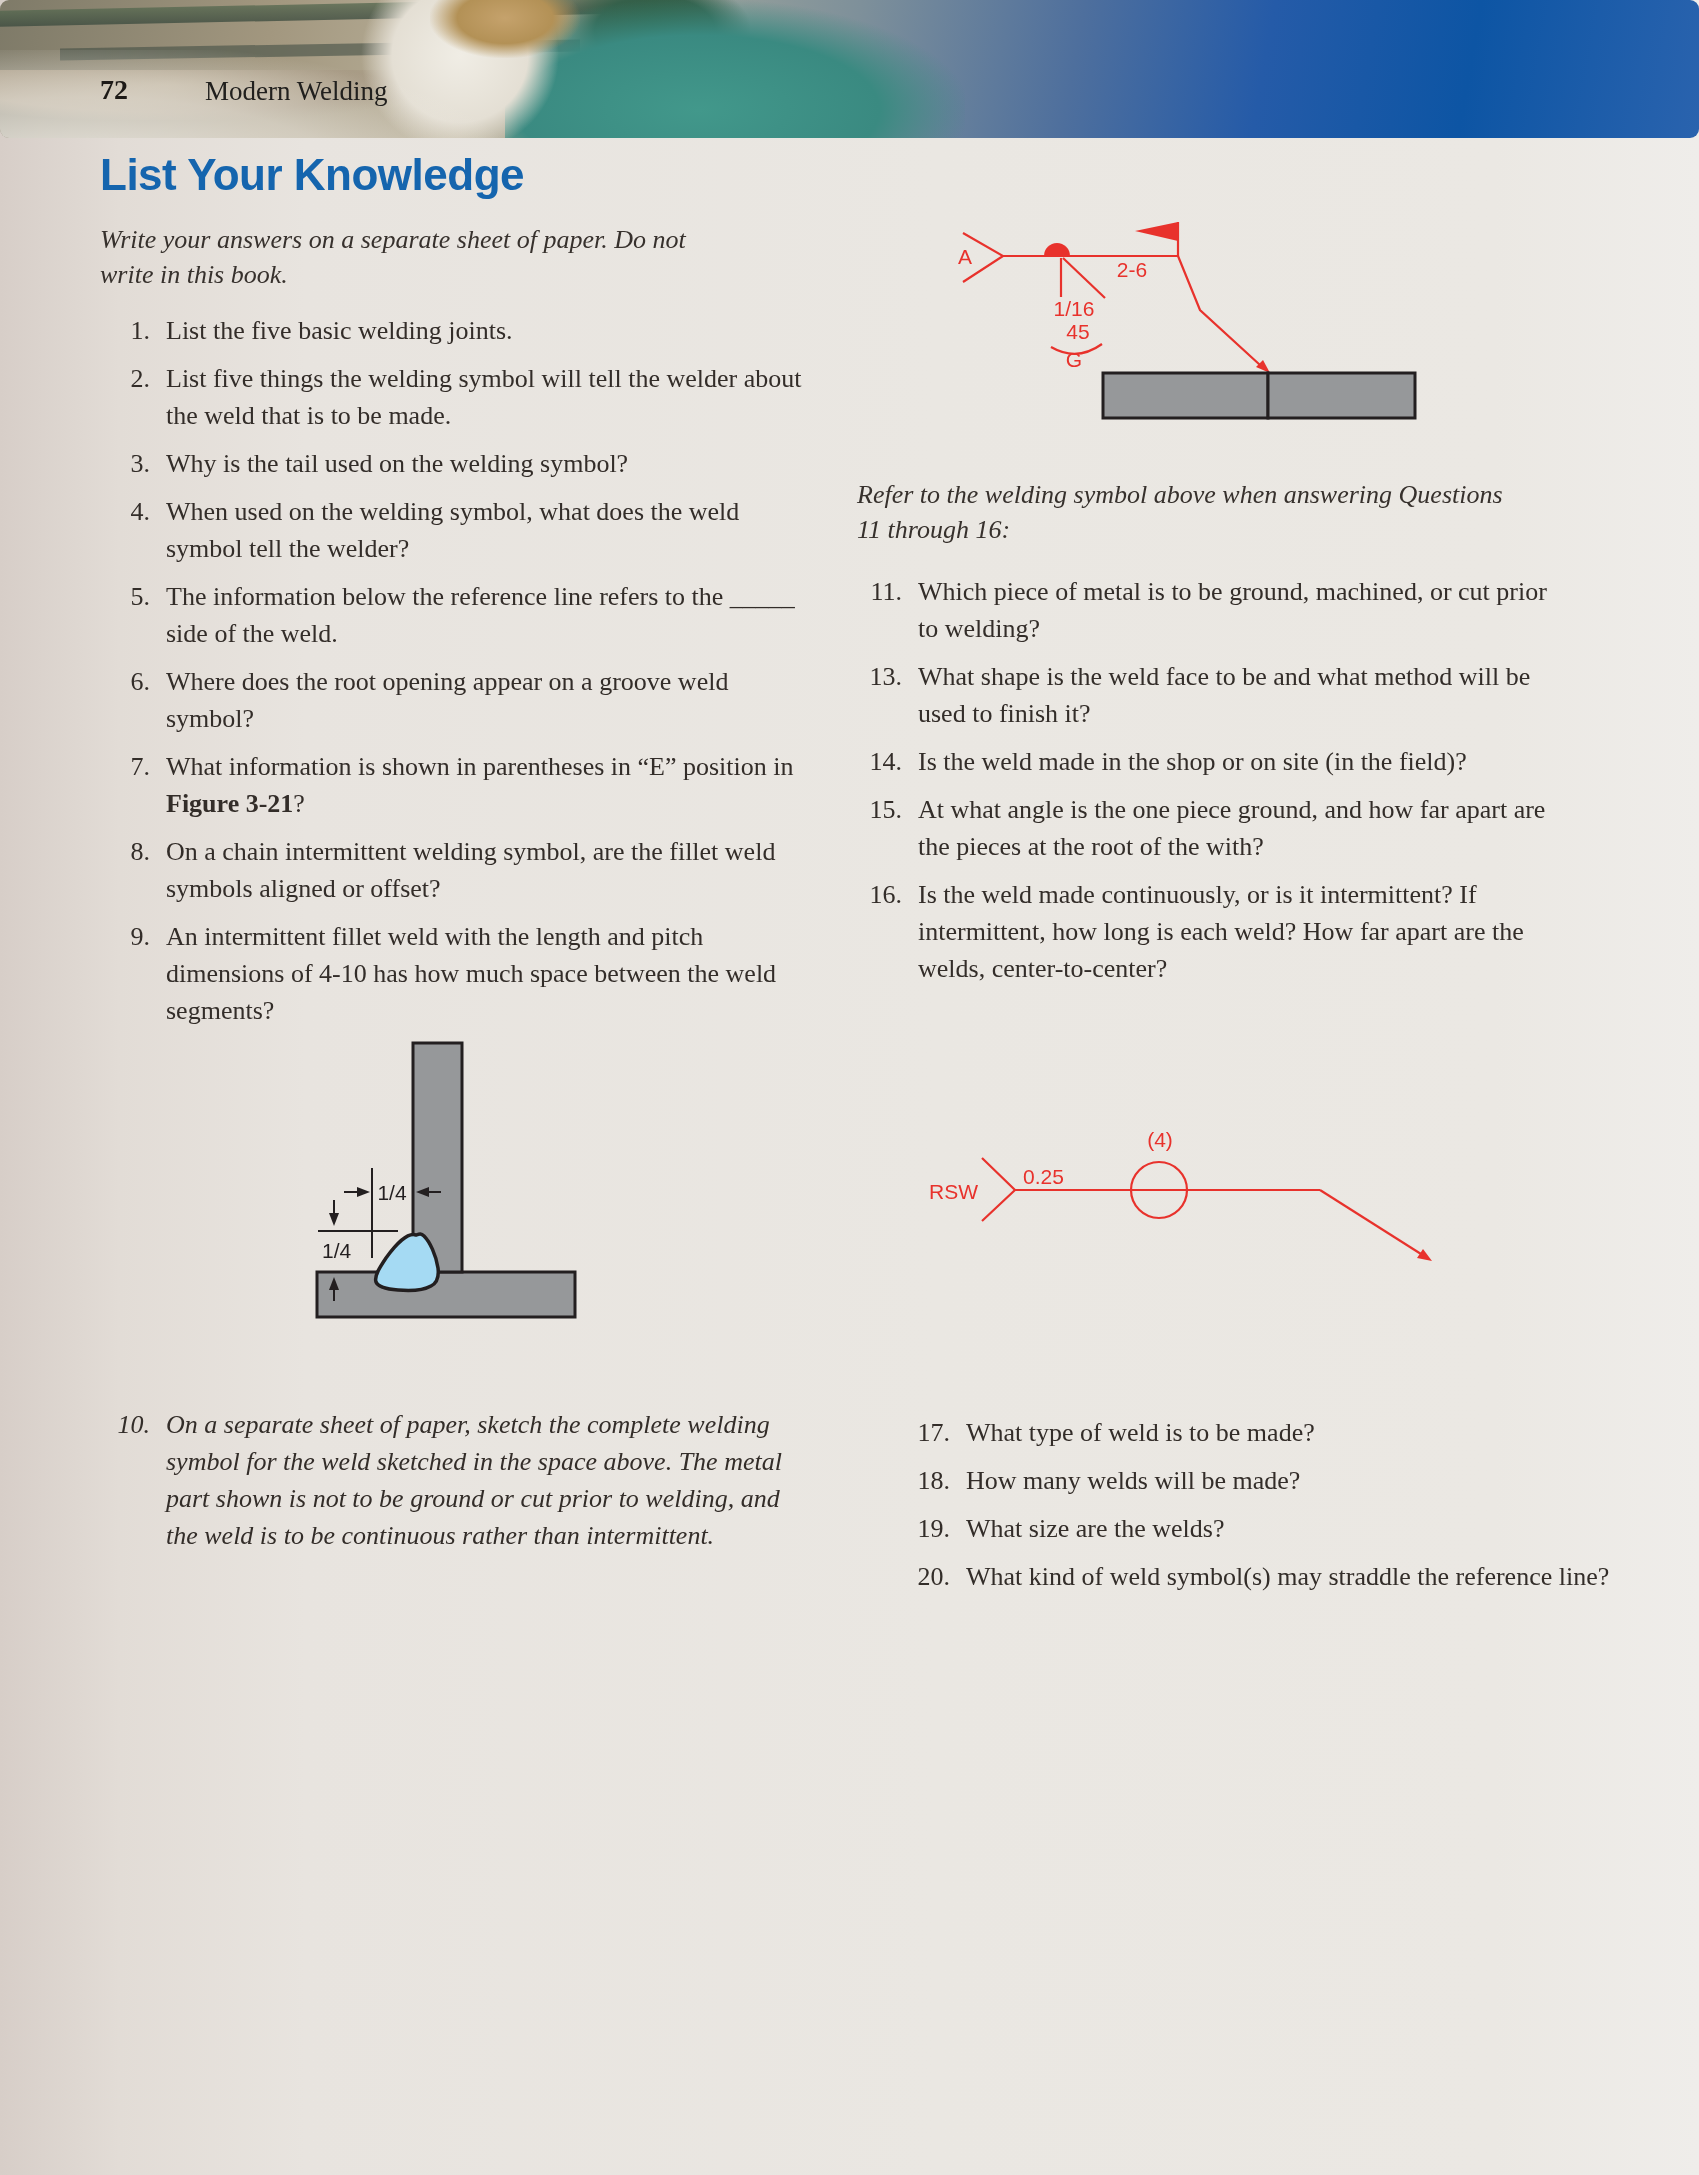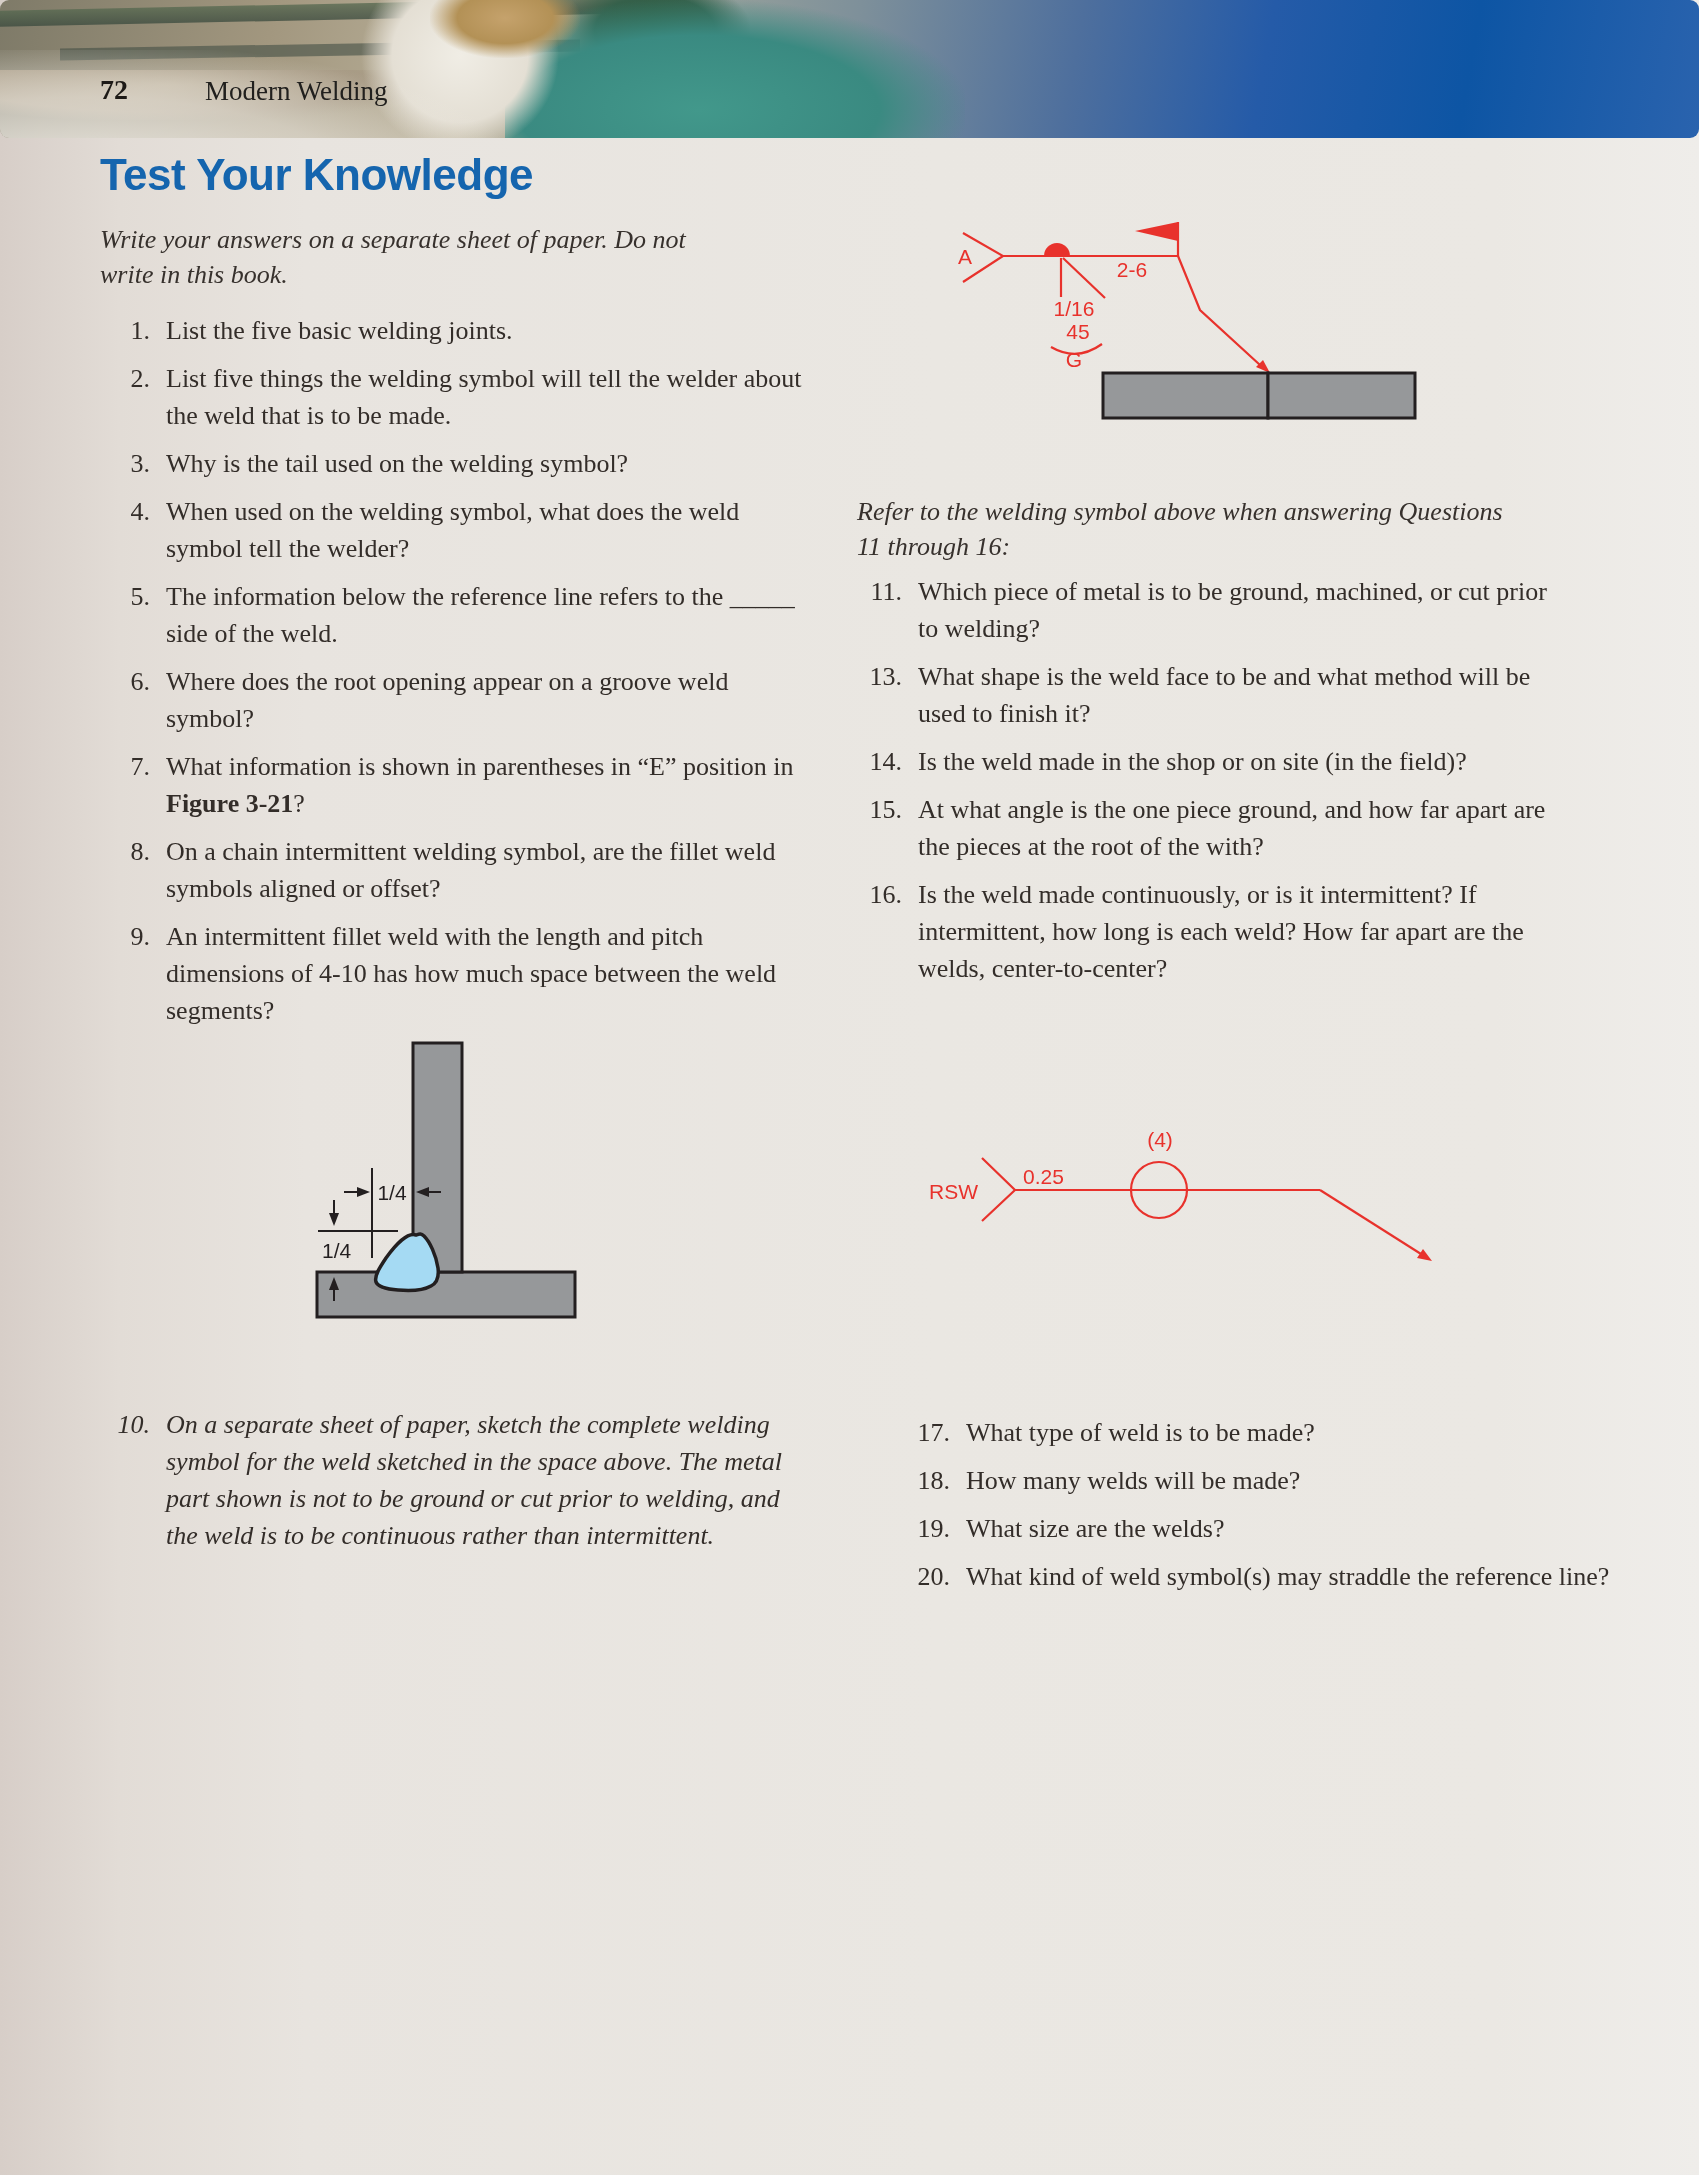--- a/index.html
+++ b/index.html
@@ -35,21 +35,21 @@
   
   #section-title{
     position:absolute;left:100px;top:150px;
     font-family:"Liberation Sans","DejaVu Sans",sans-serif;
     font-weight:700;font-size:44px;letter-spacing:-0.5px;color:#1565ae;
   }
   .intro, .refer-note{
     position:absolute;font-style:italic;font-size:26px;line-height:35px;color:#37312d;
   }
   #intro-text{left:100px;top:222px;width:640px;}
-  #refer-note-1{left:857px;top:494px;width:660px;}
+  #refer-note-1{left:857px;top:477px;width:660px;}
   #refer-note-2{left:857px;top:1334px;width:660px;}
   
   .q-list{position:absolute;}
   #q-list-1-9{left:100px;top:312px;width:706px;}
   #q-list-10{left:100px;top:1406px;width:706px;font-style:italic;}
   #q-list-11-16{left:852px;top:573px;width:712px;}
   #q-list-17-20{left:900px;top:1414px;width:712px;}
   .q-item{display:flex;margin-bottom:11px;}
   .q-num{width:50px;min-width:50px;text-align:right;margin-right:16px;font-size:26px;line-height:37px;}
   .q-text{flex:1;font-size:26px;line-height:37px;}
@@ -72,21 +72,21 @@
     <div class="ph ph-table"></div>
     <div class="ph ph-machine"></div>
     <div class="ph ph-jacket"></div>
     <div class="ph ph-helmet"></div>
     <div class="ph ph-hat"></div>
     <div class="ph ph-fog"></div>
     <span id="page-number">72</span>
     <span id="book-title">Modern Welding</span>
   </div>
 
-  <div id="section-title">Test Your Knowledge</div>
+  <div id="section-title">List Your Knowledge</div>
   <div id="intro-text" class="intro">Write your answers on a separate sheet of paper. Do not write in this book.</div>
 
   <div id="q-list-1-9" class="q-list">
 
       <div class="q-item">
         <span class="q-num">1.</span>
         <span class="q-text">List the five basic welding joints.</span>
       </div>
 
       <div class="q-item">

